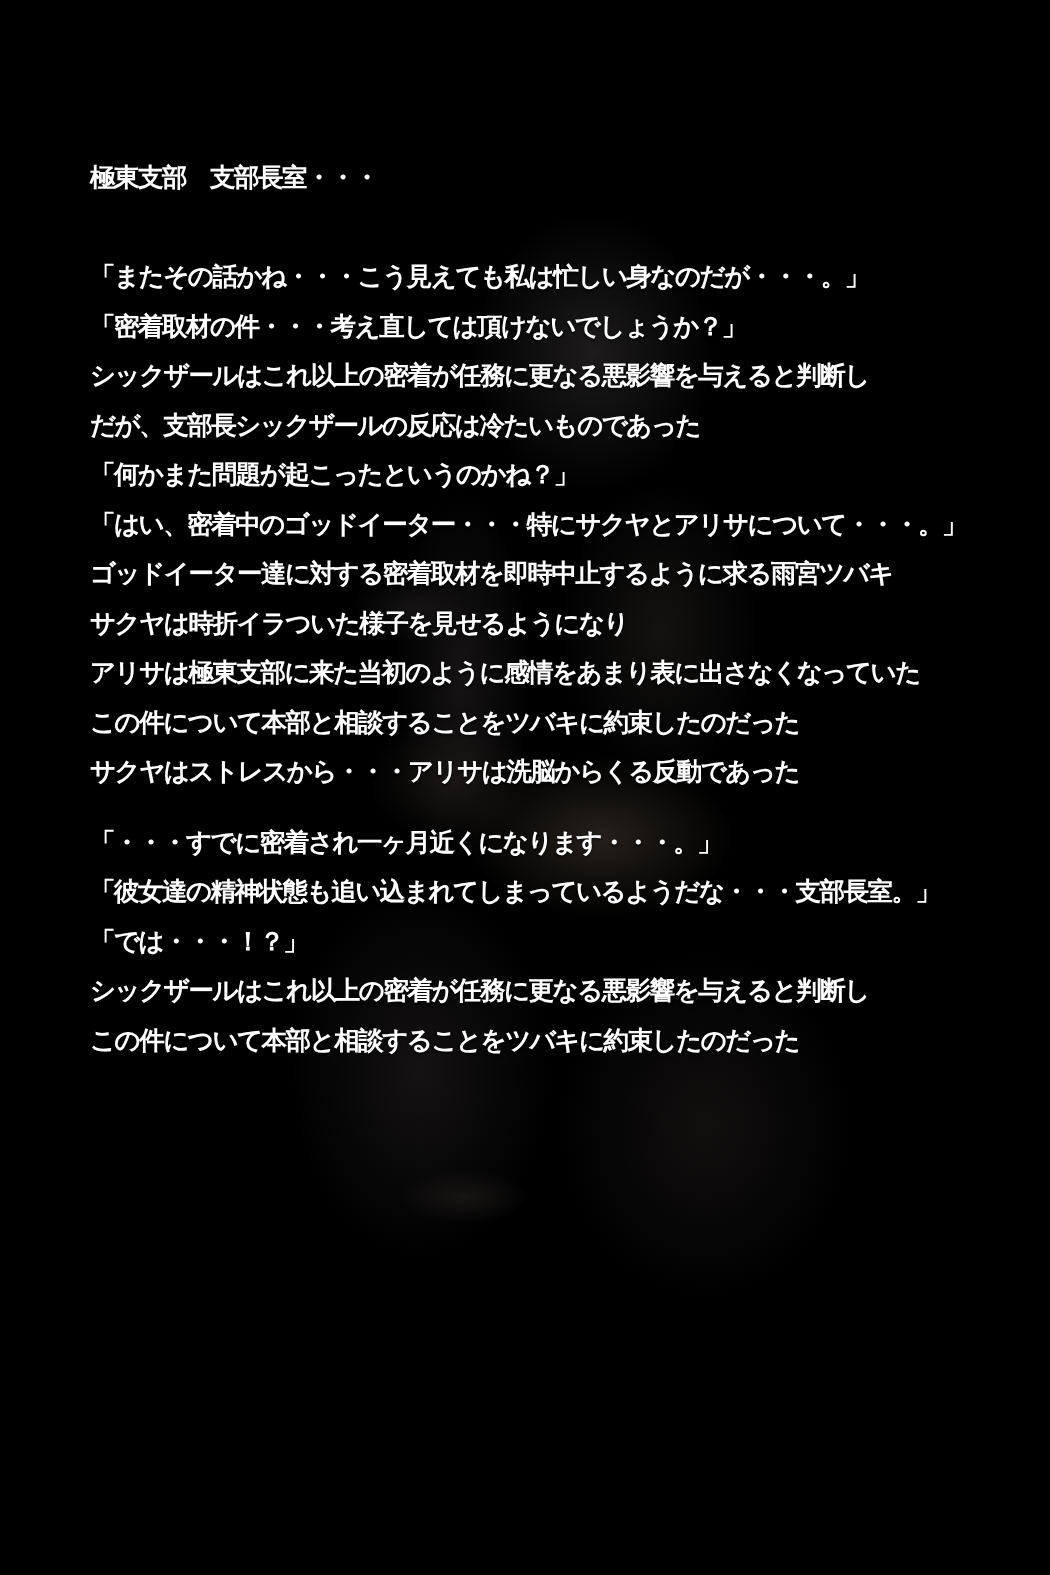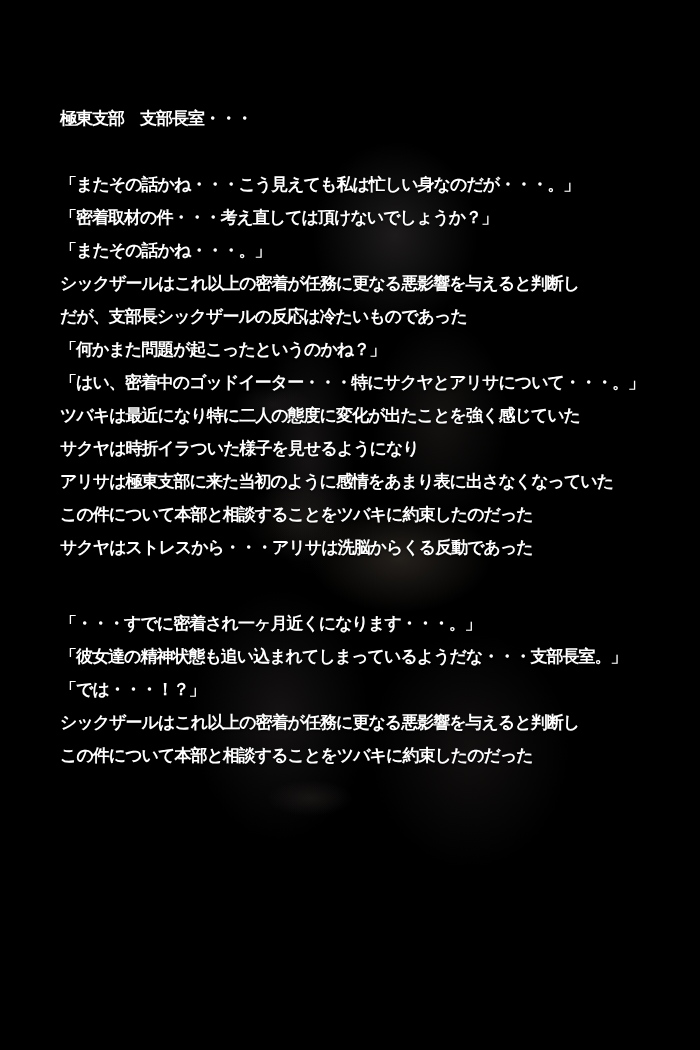--- a/index.html
+++ b/index.html
@@ -45,41 +45,40 @@
     white-space: nowrap;
     text-shadow: 0 1px 2px rgba(0,0,0,0.85);
   }
   .line {
     height: 33px;
   }
   .heading {
     margin-bottom: 33px;
   }
   .block-gap {
-    margin-top: 43px;
+    margin-top: 14px;
   }
 </style>
 </head>
 <body>
 
 <div class="stage">
   <div class="figure-art"></div>
 
   <div class="text-layer">
     <div class="line heading">極東支部　支部長室・・・</div>
 
     <div>
       <div class="line">「またその話かね・・・こう見えても私は忙しい身なのだが・・・。」</div>
       <div class="line">「密着取材の件・・・考え直しては頂けないでしょうか？」</div>
-      <div class="line">「またその話かね・・・。」</div>
       <div class="line">シックザールはこれ以上の密着が任務に更なる悪影響を与えると判断し</div>
       <div class="line">だが、支部長シックザールの反応は冷たいものであった</div>
       <div class="line">「何かまた問題が起こったというのかね？」</div>
       <div class="line">「はい、密着中のゴッドイーター・・・特にサクヤとアリサについて・・・。」</div>
-      <div class="line">ツバキは最近になり特に二人の態度に変化が出たことを強く感じていた</div>
+      <div class="line">ゴッドイーター達に対する密着取材を即時中止するように求る雨宮ツバキ</div>
       <div class="line">サクヤは時折イラついた様子を見せるようになり</div>
       <div class="line">アリサは極東支部に来た当初のように感情をあまり表に出さなくなっていた</div>
       <div class="line">この件について本部と相談することをツバキに約束したのだった</div>
       <div class="line">サクヤはストレスから・・・アリサは洗脳からくる反動であった</div>
     </div>
 
     <div class="block-gap">
       <div class="line">「・・・すでに密着され一ヶ月近くになります・・・。」</div>
       <div class="line">「彼女達の精神状態も追い込まれてしまっているようだな・・・支部長室。」</div>
       <div class="line">「では・・・！？」</div>

